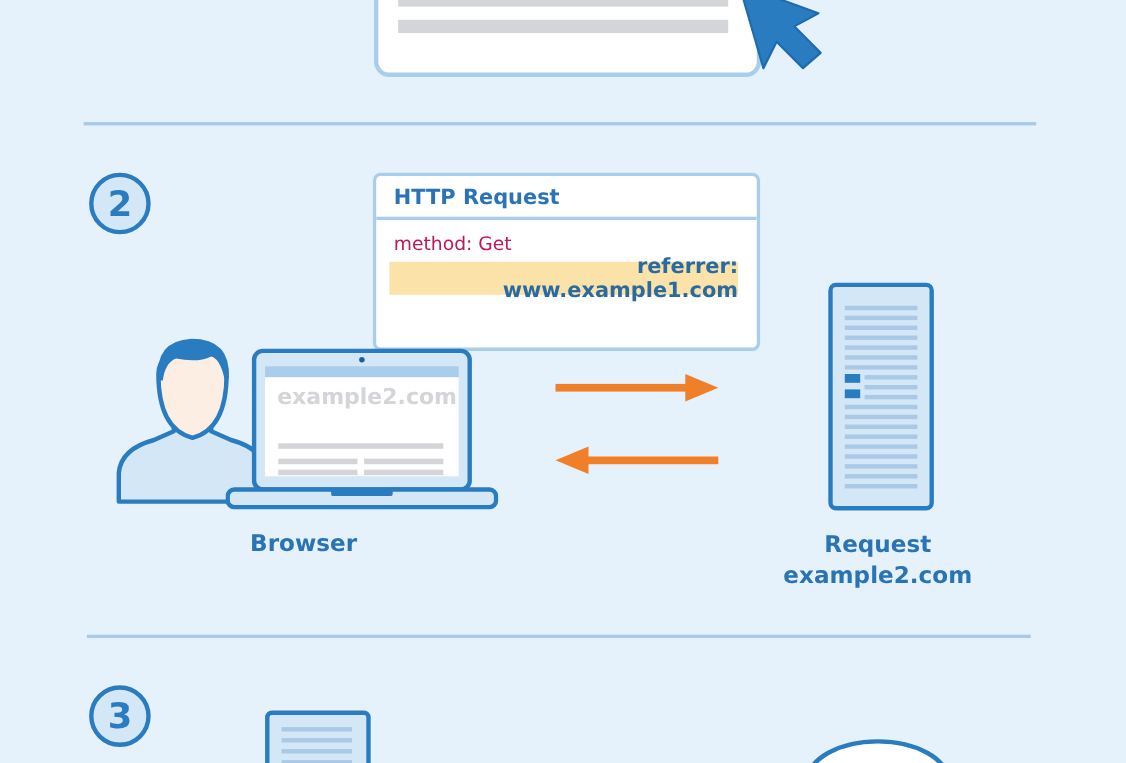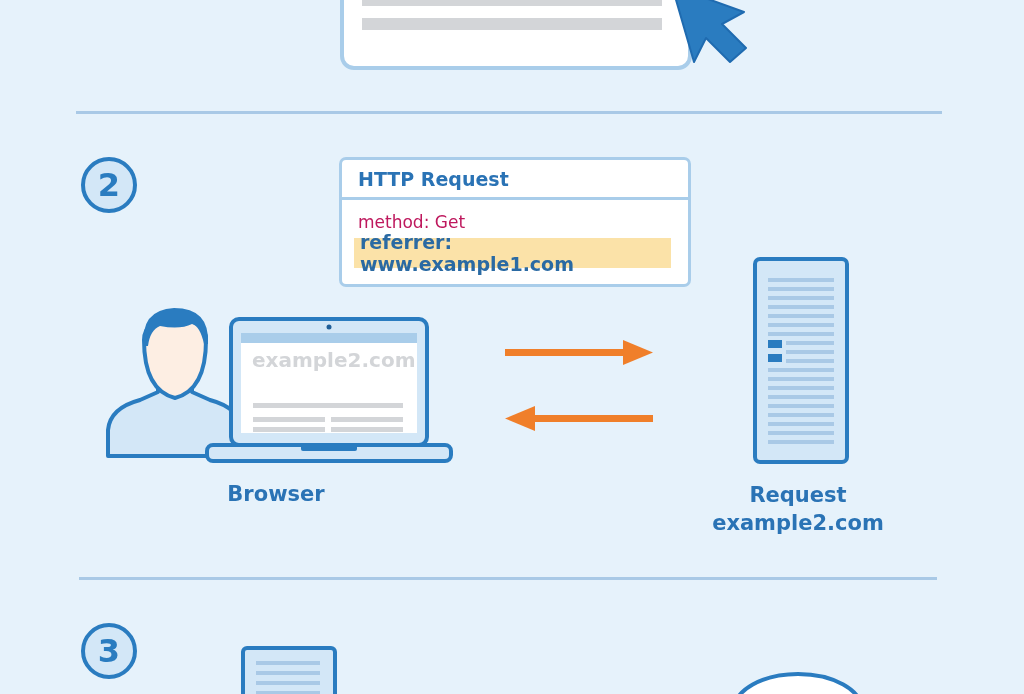--- a/index.html
+++ b/index.html
@@ -9,24 +9,24 @@
 
   
   .page-card { left: 340px; top: -30px; width: 352px; height: 100px; background: #ffffff; border: 4px solid #a9cdea; border-radius: 14px; }
   .page-line { position: absolute; left: 18px; height: 12px; background: #d3d5d8; }
   .cursor { left: 662px; top: -20px; width: 90px; height: 90px; }
 
   .divider { height: 3px; background: #a9c9e6; }
 
   .step-num { width: 56px; height: 56px; border-radius: 50%; border: 4px solid #2a7cc0; background: #d3e7f7; color: #2a7cc0; font-weight: bold; font-size: 32px; display: flex; align-items: center; justify-content: center; font-family: "DejaVu Sans", sans-serif; }
 
-  .req-box { left: 339px; top: 157px; width: 352px; height: 130px; background: #ffffff; border: 3px solid #a9cdea; border-radius: 7px; overflow: hidden; }
+  .req-box { left: 339px; top: 157px; width: 352px; height: 162px; background: #ffffff; border: 3px solid #a9cdea; border-radius: 7px; overflow: hidden; }
   .req-head { height: 40px; border-bottom: 3px solid #a9cdea; padding-left: 16px; display: flex; align-items: center; color: #2a73b5; font-weight: bold; font-size: 19px; }
   .req-method { position: absolute; left: 16px; top: 52px; color: #be185d; font-size: 17px; }
-  .req-ref { position: absolute; left: 12px; top: 78px; width: 317px; height: 30px; background: #fbe2a8; color: #2a6aa3; font-weight: bold; font-size: 19px; padding-left: 6px; display: flex; align-items: center; }
+  .req-ref { position: absolute; left: 12px; top: 78px; width: 317px; height: 30px; background: #fbe2a8; color: #2a6aa3; font-weight: bold; font-size: 19px; padding-left: 6px; display: flex; align-items: center; text-align: right; }
 
   .label { color: #2a73b5; font-weight: bold; font-size: 21px; text-align: center; }
 </style>
 </head>
 <body>
 
 <div class="abs page-card">
   <div class="page-line" style="top:20px;width:300px;"></div>
   <div class="page-line" style="top:44px;width:300px;"></div>
 </div>

